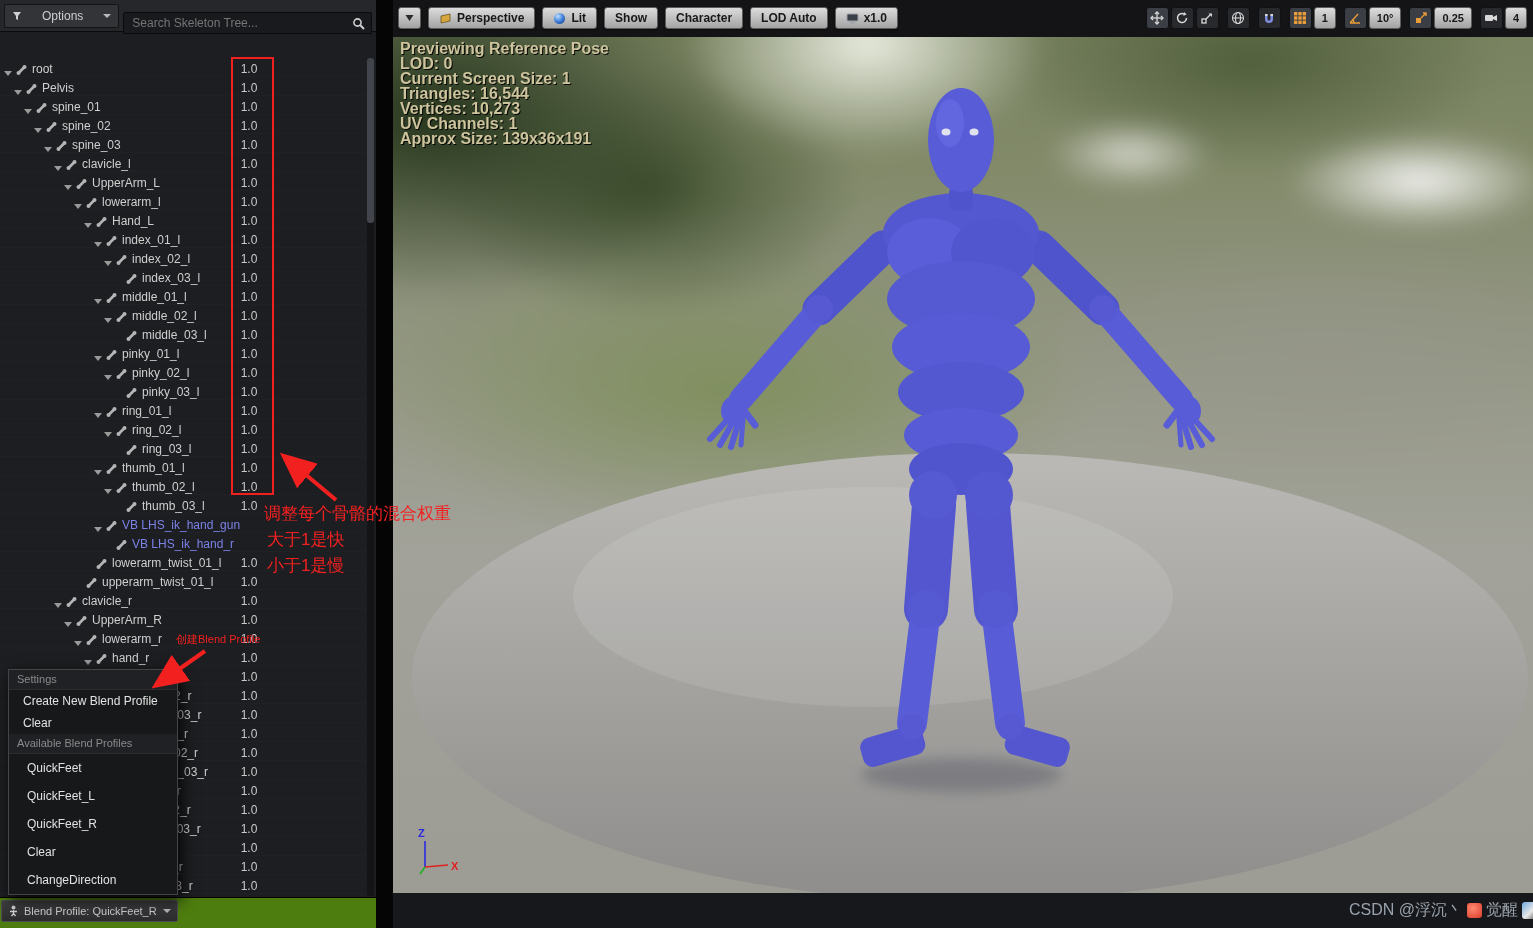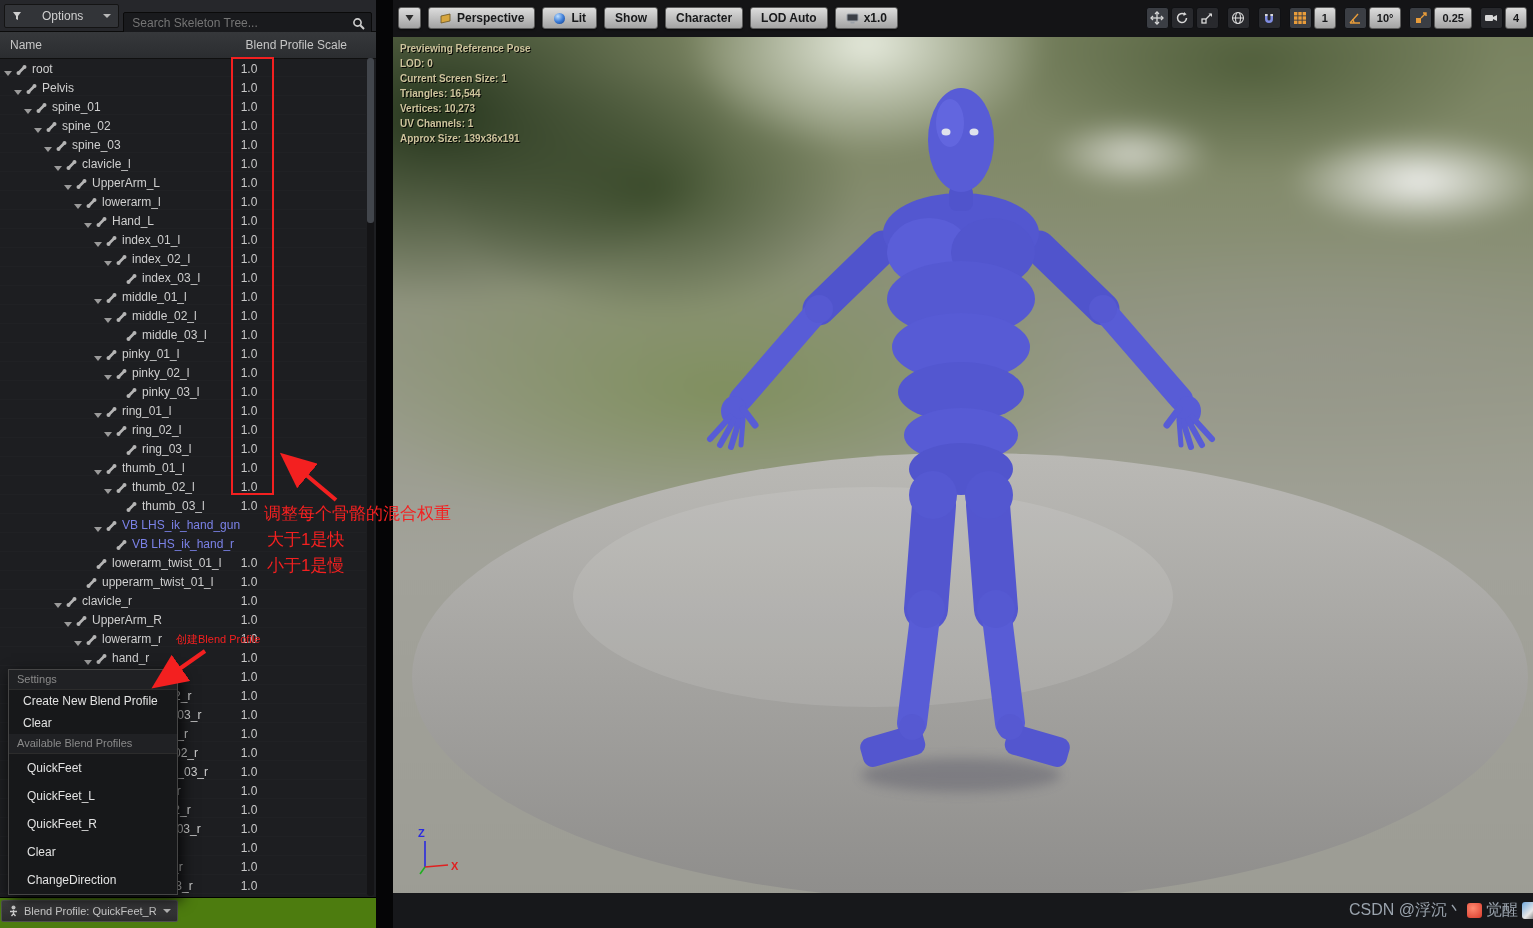--- a/index.html
+++ b/index.html
@@ -68,21 +68,21 @@
       radial-gradient(ellipse 190px 70px at 88% 19%, rgba(250,250,250,0.95), rgba(250,250,250,0) 70%),
       radial-gradient(ellipse 120px 50px at 64% 16%, rgba(235,235,230,0.8), rgba(235,235,230,0) 70%),
       radial-gradient(ellipse 260px 160px at 42% 4%, rgba(238,242,230,0.95), rgba(238,242,230,0) 70%),
       radial-gradient(ellipse 420px 260px at 6% 12%, rgba(32,48,24,0.95), rgba(32,48,24,0) 72%),
       radial-gradient(ellipse 300px 180px at 24% 20%, rgba(52,70,36,0.85), rgba(52,70,36,0) 70%),
       radial-gradient(ellipse 360px 160px at 74% 6%, rgba(70,85,50,0.8), rgba(70,85,50,0) 70%),
       radial-gradient(ellipse 500px 200px at 30% 42%, rgba(120,140,80,0.75), rgba(120,140,80,0) 75%),
       radial-gradient(ellipse 400px 160px at 80% 38%, rgba(150,150,140,0.6), rgba(150,150,140,0) 75%),
       linear-gradient(180deg,#77815e 0%,#828a6a 18%,#8d927b 30%,#9a9c8d 46%,#a2a29a 60%,#9c9c94 100%);}
   .scene-svg{position:absolute;left:0;top:0;width:1140px;height:856px;}
-  .stats{position:absolute;left:7px;top:4px;font-size:10px;font-weight:bold;color:#cdc39c;
+  .stats{position:absolute;left:7px;top:4px;font-size:16px;font-weight:bold;color:#cdc39c;
          text-shadow:1px 1px 0 rgba(0,0,0,0.9);line-height:15px;}
   .axis-gizmo{position:absolute;left:22px;top:790px;}
   .vp-bottom{position:absolute;left:0;top:893px;width:1140px;height:35px;background:#17181b;}
   .watermark{position:absolute;right:-6px;top:7px;display:flex;align-items:center;gap:4px;
              color:#9aa3ad;font-size:16px;}
   .wm-icon{width:15px;height:15px;border-radius:3px;background:radial-gradient(circle at 40% 35%,#ff8a70,#d93a2b);
            display:inline-block;}
   .wm-avatar{width:17px;height:17px;border-radius:3px;
              background:linear-gradient(135deg,#6fa8dc 0%,#e8e8e8 55%,#444 100%);display:inline-block;}
 
@@ -119,24 +119,20 @@
       </div>
       <div class="search-box">
         <input placeholder="Search Skeleton Tree..." style="">
         <span style="display:inline-flex;">
             <svg width="13" height="13" viewBox="0 0 13 13">
               <circle cx="5.5" cy="5.5" r="3.6" fill="none" stroke="#cfcfcf" stroke-width="1.6"></circle>
               <line x1="8.3" y1="8.3" x2="12" y2="12" stroke="#cfcfcf" stroke-width="2"></line>
             </svg>
           </span>
       </div>
-    </div>
-    <div class="col-header">
-      <span class="name">Name</span>
-      <span class="scale">Blend Profile Scale</span>
     </div>
     <div class="tree">
         <div class="tree-row">
           <span class="indent" style="width: 4px;"></span>
           <span class="expander"></span>
           <span class="bone-icon">
             <svg width="13" height="12" viewBox="0 0 12 12">
               <line x1="3.5" y1="8.5" x2="8.5" y2="3.5" stroke="#b5b5b5" stroke-width="2.6"></line>
               <circle cx="3" cy="9" r="2" fill="#b5b5b5"></circle>
               <circle cx="9" cy="3" r="2" fill="#b5b5b5"></circle>

